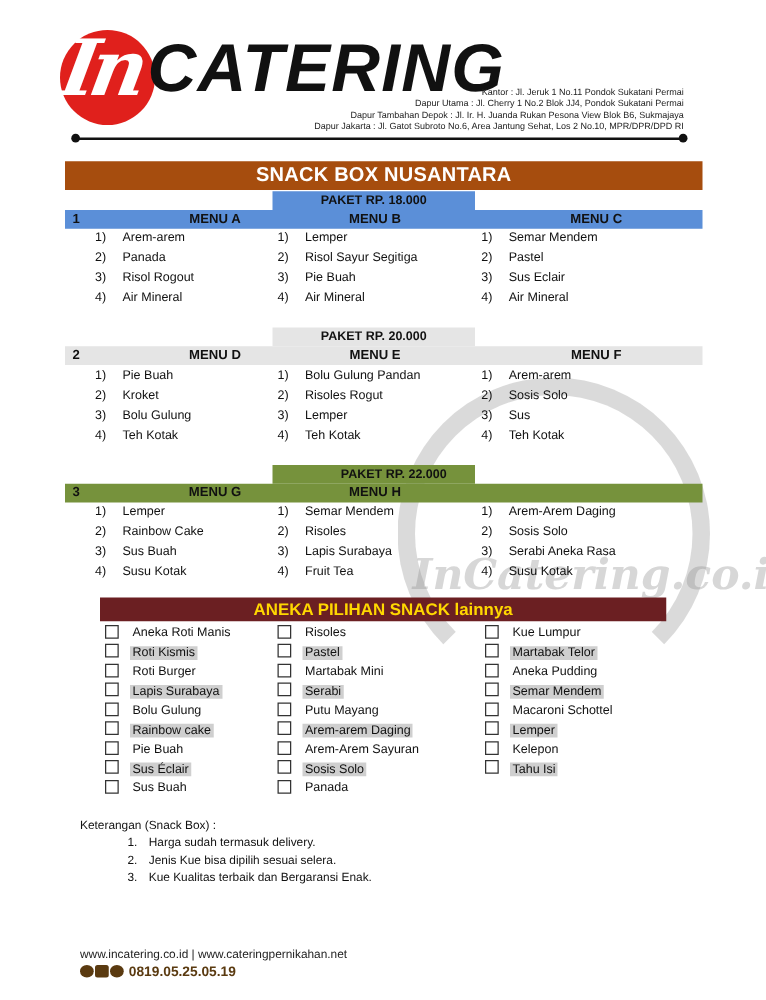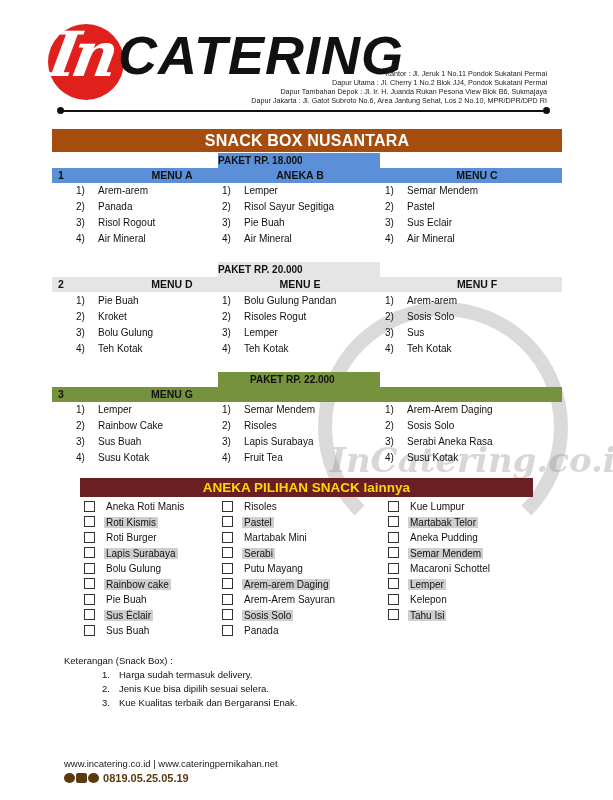--- a/index.html
+++ b/index.html
@@ -10,21 +10,21 @@
   .logo-circle { position: absolute; left: 48px; top: 24px; width: 76px; height: 76px; border-radius: 50%; background: #e0201c; }
   .logo-in { position: absolute; left: 50px; top: 18px; font-family: "DejaVu Serif", serif; font-style: italic; font-weight: bold; font-size: 62px; color: #fff; letter-spacing: -6px; transform: skewX(-10deg); }
   .logo-word { position: absolute; left: 118px; top: 28px; font-family: "Liberation Sans", sans-serif; font-weight: bold; font-style: italic; font-size: 54px; color: #111; letter-spacing: 1px; line-height: 1; }
   .addr { position: absolute; right: 66px; width: 420px; text-align: right; font-size: 7.2px; color: #222; line-height: 9px; white-space: nowrap; }
   .hr { position: absolute; left: 60px; top: 110px; width: 486px; height: 1.5px; background: #111; }
   .hr-dot { position: absolute; top: 107px; width: 7px; height: 7px; border-radius: 50%; background: #111; }
 
   
   .title-bar { position: absolute; left: 52px; top: 129px; width: 510px; height: 23px; background: #a64d0e; color: #fff; font-weight: bold; font-size: 16px; text-align: center; line-height: 23px; letter-spacing: 0.2px; }
 
-  .paket-bar { position: absolute; left: 218px; width: 162px; height: 15px; font-weight: bold; font-size: 10px; line-height: 15px; color: #111; }
+  .paket-bar { position: absolute; left: 218px; width: 162px; height: 15px; font-weight: bold; font-size: 10px; text-align: center; line-height: 15px; color: #111; }
   .menu-bar { position: absolute; left: 52px; width: 510px; height: 15px; font-weight: bold; font-size: 10.5px; line-height: 15px; color: #111; }
   .menu-bar .num { position: absolute; left: 6px; top: 0; }
   .menu-bar .mh { position: absolute; top: 0; text-align: center; }
 
   .blue { background: #5b8fd8; }
   .pink { background: #e5e5e5; }
   .green { background: #76923c; padding-left: 32px; }
 
   .item { position: absolute; font-size: 10px; line-height: 16px; height: 16px; white-space: nowrap; color: #111; }
   .item .n { display: inline-block; width: 22px; }
@@ -66,21 +66,21 @@
 <div class="hr-dot" style="left:57px"></div>
 <div class="hr"></div>
 <div class="hr-dot" style="left:543px"></div>
 
 <div class="title-bar">SNACK BOX NUSANTARA</div>
 
 <div class="paket-bar blue" style="top:153px">PAKET RP. 18.000</div>
 <div class="menu-bar blue" style="top:168px">
   <span class="num">1</span>
   <span class="mh" style="left:40px;width:160px">MENU A</span>
-  <span class="mh" style="left:168px;width:160px">ANEKA B</span>
+  <span class="mh" style="left:168px;width:160px">MENU B</span>
   <span class="mh" style="left:340px;width:170px">MENU C</span>
 </div>
 <div>
   <div class="item" style="left:76px;top:183px"><span class="n">1)</span><span>Arem-arem</span></div>
   <div class="item" style="left:76px;top:199px"><span class="n">2)</span><span>Panada</span></div>
   <div class="item" style="left:76px;top:215px"><span class="n">3)</span><span>Risol Rogout</span></div>
   <div class="item" style="left:76px;top:231px"><span class="n">4)</span><span>Air Mineral</span></div>
 </div>
 <div>
   <div class="item" style="left:222px;top:183px"><span class="n">1)</span><span>Lemper</span></div>
@@ -118,20 +118,21 @@
   <div class="item" style="left:385px;top:293px"><span class="n">1)</span><span>Arem-arem</span></div>
   <div class="item" style="left:385px;top:309px"><span class="n">2)</span><span>Sosis Solo</span></div>
   <div class="item" style="left:385px;top:325px"><span class="n">3)</span><span>Sus</span></div>
   <div class="item" style="left:385px;top:341px"><span class="n">4)</span><span>Teh Kotak</span></div>
 </div>
 
 <div class="paket-bar green" style="top:372px">PAKET RP. 22.000</div>
 <div class="menu-bar green" style="top:387px">
   <span class="num">3</span>
   <span class="mh" style="left:40px;width:160px">MENU G</span>
+  <span class="mh" style="left:168px;width:160px">MENU H</span>
 </div>
 <div>
   <div class="item" style="left:76px;top:402px"><span class="n">1)</span><span>Lemper</span></div>
   <div class="item" style="left:76px;top:418px"><span class="n">2)</span><span>Rainbow Cake</span></div>
   <div class="item" style="left:76px;top:434px"><span class="n">3)</span><span>Sus Buah</span></div>
   <div class="item" style="left:76px;top:450px"><span class="n">4)</span><span>Susu Kotak</span></div>
 </div>
 <div>
   <div class="item" style="left:222px;top:402px"><span class="n">1)</span><span>Semar Mendem</span></div>
   <div class="item" style="left:222px;top:418px"><span class="n">2)</span><span>Risoles</span></div>

